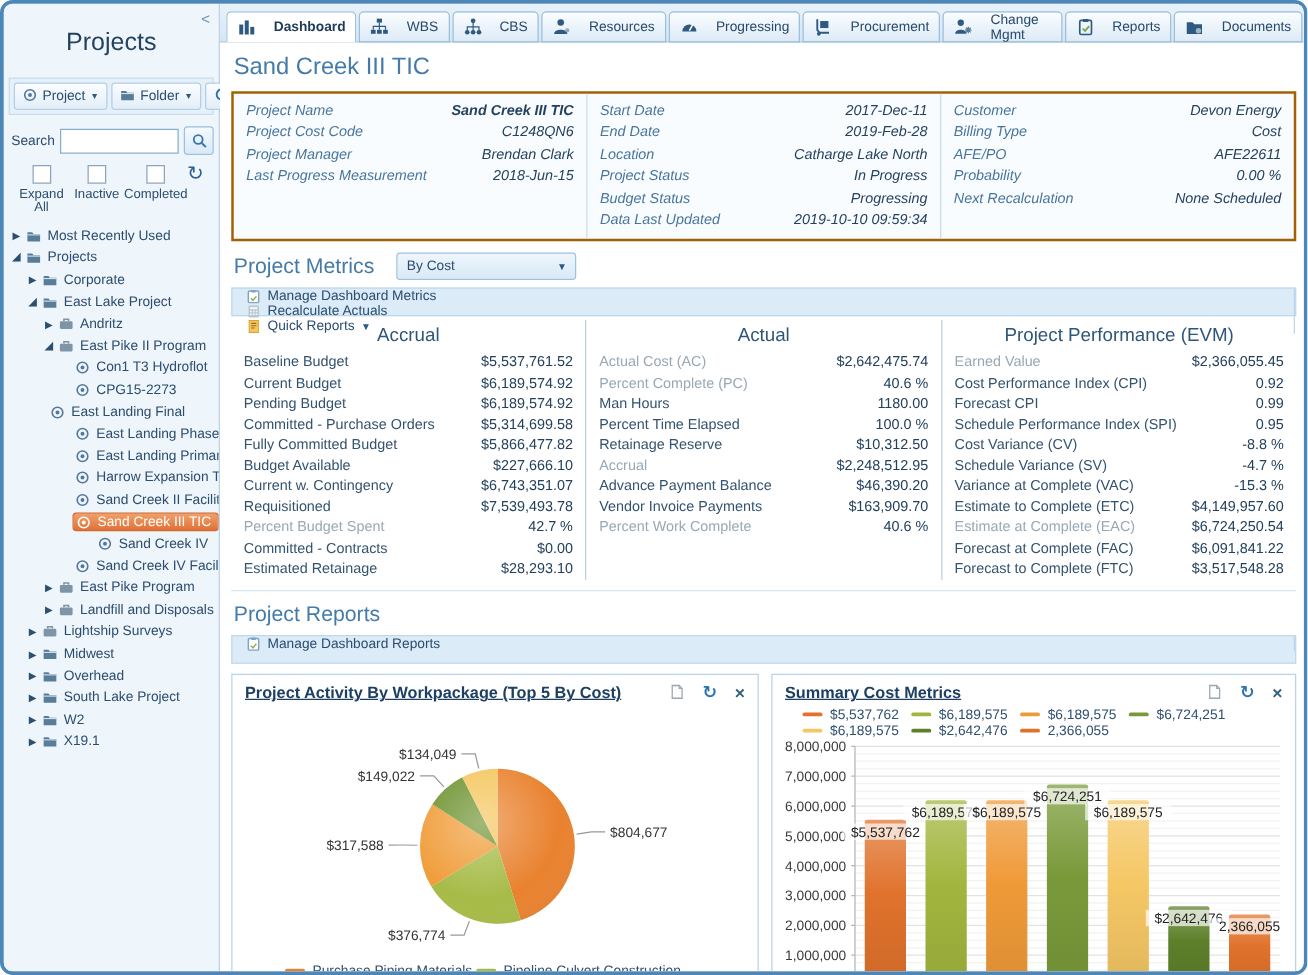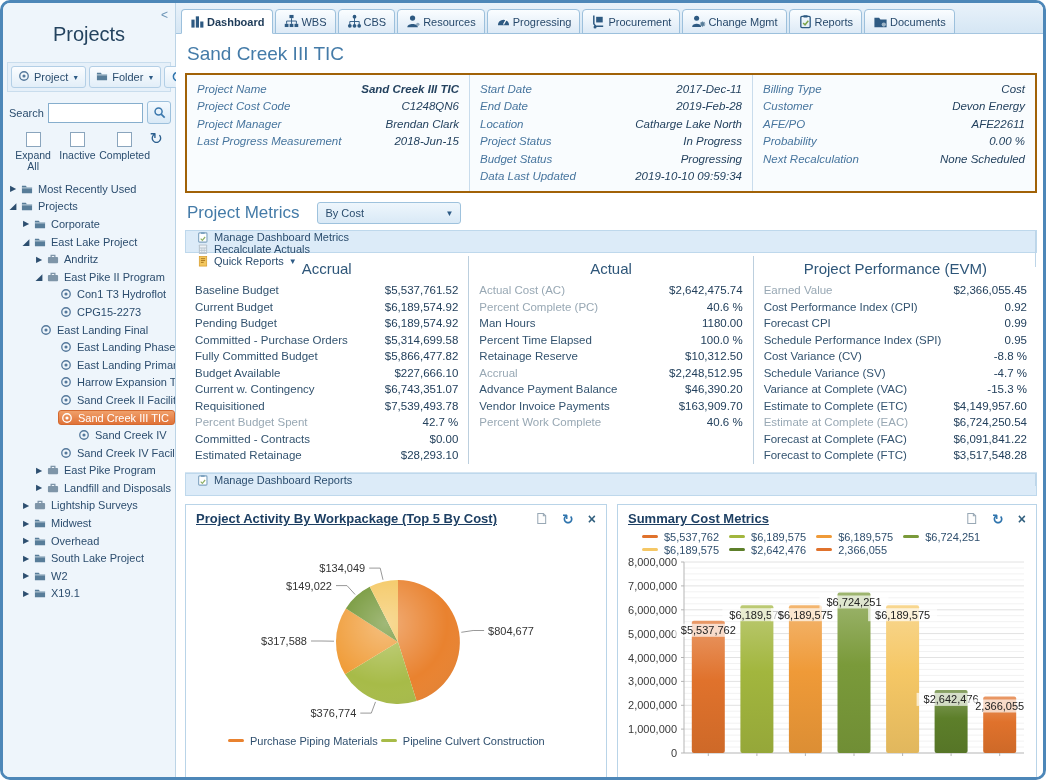--- a/index.html
+++ b/index.html
@@ -24,21 +24,21 @@
   .tree{margin-top:8px;overflow:hidden;}
   .tnode{display:flex;align-items:center;height:17.6px;font-size:11px;color:#2c4d6e;white-space:nowrap;}
   .tarrow{display:inline-block;width:12px;font-size:8px;color:#2d4f70;font-family:"DejaVu Sans",sans-serif;text-align:center;flex:0 0 12px;}
   .tarrow.exp{font-size:9px;}
   .tlabelwrap{display:flex;align-items:center;gap:4px;padding:1px 5px 1px 2px;border-radius:3px;}
   .tlabelwrap.sel{background:linear-gradient(#f0a06a,#e07238);border:1px solid #d4692f;color:#fff;padding:0 5px 0 2px;}
   .ticon{display:inline-flex;width:13px;height:13px;align-items:center;}
   
   .main{position:absolute;left:173px;right:0;top:0;bottom:0;background:#fff;overflow:hidden;}
   .tabbar{height:30px;background:linear-gradient(#e9f2fa,#d5e6f4);border-bottom:1px solid #a6c6e0;display:flex;align-items:flex-end;padding-left:4px;}
-  .tab{display:flex;align-items:center;gap:2px;height:25px;box-sizing:border-box;padding:0 8px;margin:0 1px -1px 1px;border:1px solid #9cc0dc;border-radius:4px 4px 0 0;background:linear-gradient(#fafdff,#ddeaf6);font-size:11px;color:#27496b;cursor:pointer;}
+  .tab{display:flex;align-items:center;gap:14px;height:25px;box-sizing:border-box;padding:0 8px;margin:0 1px -1px 1px;border:1px solid #9cc0dc;border-radius:4px 4px 0 0;background:linear-gradient(#fafdff,#ddeaf6);font-size:11px;color:#27496b;cursor:pointer;}
   .tab.active{background:#fff;border-bottom:1px solid #fff;font-weight:bold;color:#1d3a57;}
   .content{padding:0 6px 0 9px;}
   .project-title{font-size:19px;color:#447ba8;margin:9px 0 8px 2px;}
   .info-panel{display:flex;border:2px solid #a16207;background:#f9fcfe;font-style:italic;}
   .info-col{flex:1;padding:6px 10px;}
   .info-col+.info-col{border-left:1px solid #c9dcec;}
   .info-row{display:flex;justify-content:space-between;line-height:17.4px;font-size:11.5px;}
   .info-label{color:#47759e;white-space:nowrap;margin-right:10px;}
   .info-value{color:#24425f;white-space:nowrap;}
   .bold{font-weight:bold;}
@@ -569,26 +569,26 @@
               <span class="info-label">Budget Status</span>
               <span class="info-value">Progressing</span>
             </div>
             <div class="info-row">
               <span class="info-label">Data Last Updated</span>
               <span class="info-value">2019-10-10 09:59:34</span>
             </div>
           </div>
           <div class="info-col">
             <div class="info-row">
+              <span class="info-label">Customer</span>
+              <span class="info-value">Devon Energy</span>
+            </div>
+            <div class="info-row">
               <span class="info-label">Billing Type</span>
               <span class="info-value">Cost</span>
-            </div>
-            <div class="info-row">
-              <span class="info-label">Customer</span>
-              <span class="info-value">Devon Energy</span>
             </div>
             <div class="info-row">
               <span class="info-label">AFE/PO</span>
               <span class="info-value">AFE22611</span>
             </div>
             <div class="info-row">
               <span class="info-label">Probability</span>
               <span class="info-value">0.00 %</span>
             </div>
             <div class="info-row">
@@ -773,20 +773,23 @@
               <span class="mlabel">Forecast at Complete (FAC)</span>
               <span class="mvalue">$6,091,841.22</span>
             </div>
             <div class="mrow">
               <span class="mlabel">Forecast to Complete (FTC)</span>
               <span class="mvalue">$3,517,548.28</span>
             </div>
           </div>
         </div>
 
+      <div class="section-head">
+        <span class="section-title">Project Reports</span>
+      </div>
       <div class="toolbar" id="reports-toolbar">
           <span class="tbtn">
             <span style="display: inline-flex;">
               <svg viewBox="0 0 13 13" width="12" height="12">
                 <rect x="1.8" y="2" width="9" height="10" rx="1" fill="#fff" stroke="#7fa3c0" stroke-width="1.2"></rect>
                 <rect x="4.3" y="1" width="4" height="2.2" rx="0.6" fill="#7fa3c0"></rect>
                 <path d="M4 8.3l1.8 1.8 3-3.6" stroke="#8fb066" stroke-width="1.3" fill="none"></path>
               </svg>
             </span>
             <span>Manage Dashboard Reports</span>

